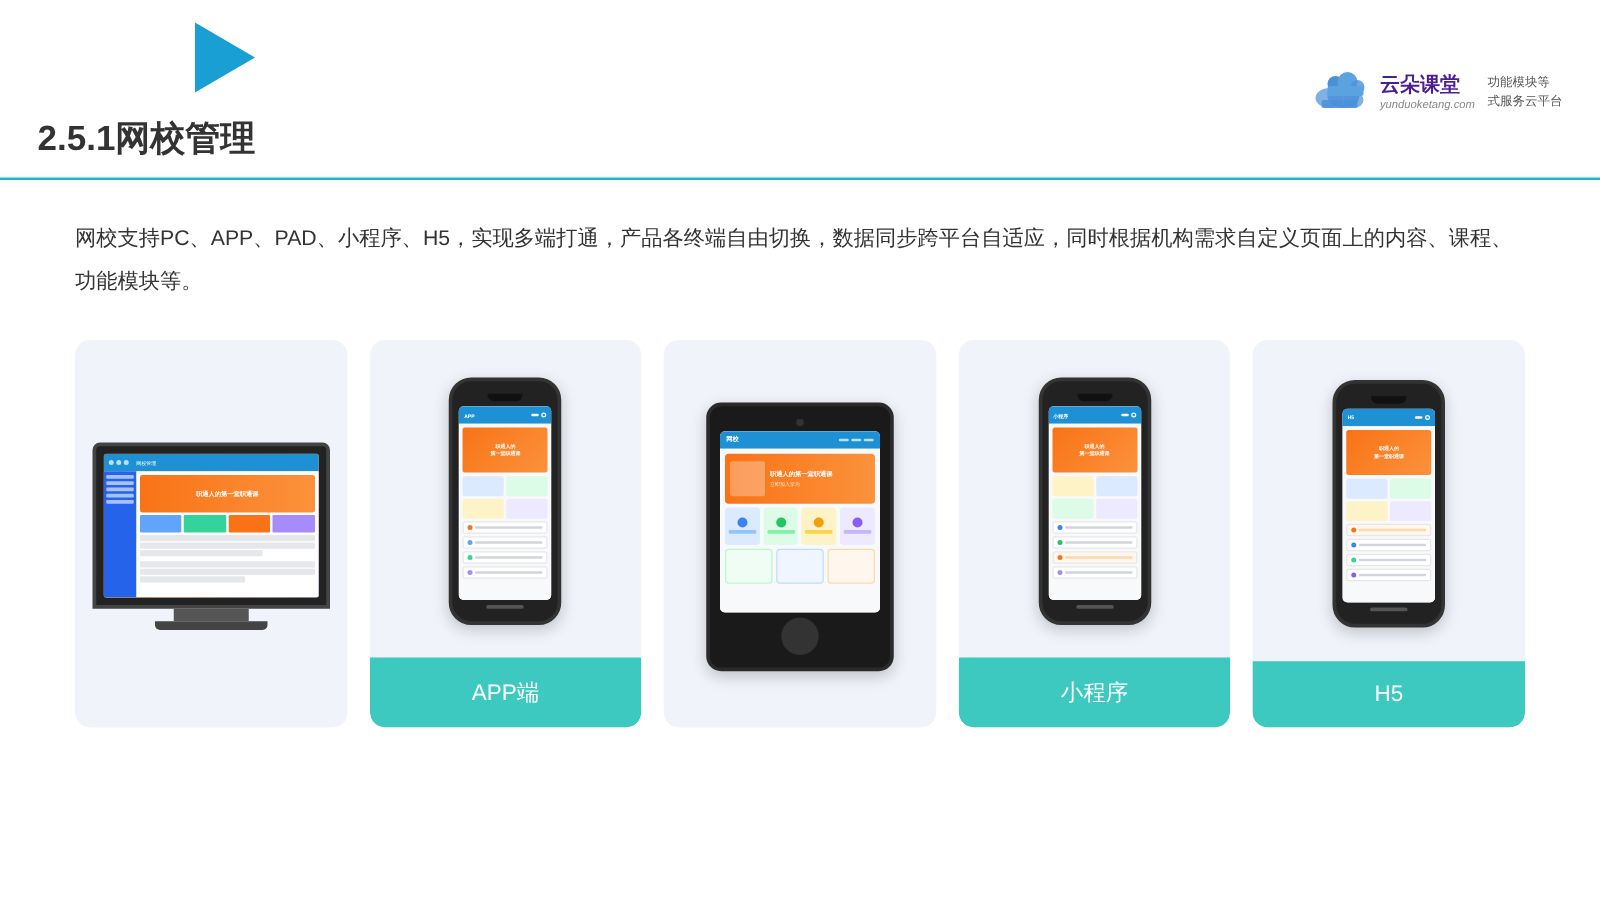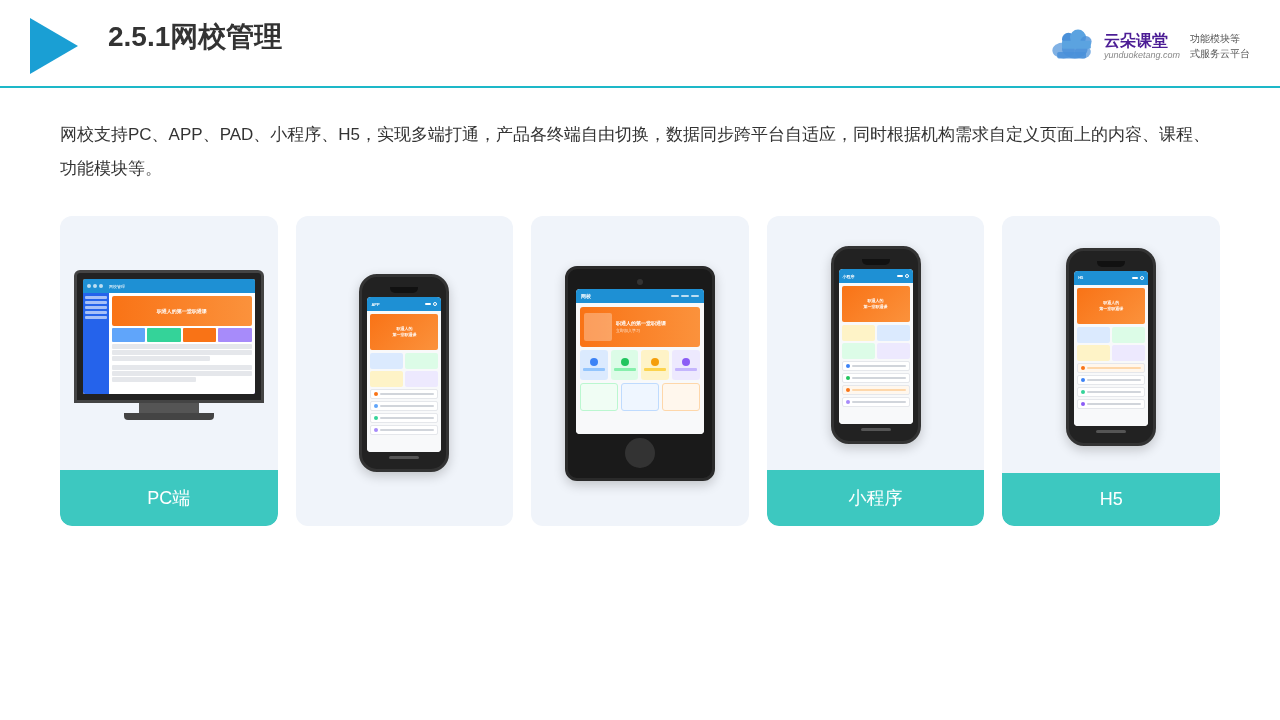--- a/index.html
+++ b/index.html
@@ -15,22 +15,23 @@
     
     .header {
       display: flex;
       align-items: center;
       justify-content: space-between;
       padding: 18px 30px 12px 30px;
       border-bottom: 2px solid #1db8c8;
     }
     .header-left {
       display: flex;
-      align-items: flex-start;
-      gap: 30px;
+      align-items: flex-end;
+      gap: 18px;
+      flex-direction: column;
     }
     .logo-triangle {
       width: 0;
       height: 0;
       border-top: 28px solid transparent;
       border-bottom: 28px solid transparent;
       border-left: 48px solid #1a9fd4;
     }
     .page-title {
       font-size: 28px;
@@ -534,21 +535,20 @@
                   </div>
                 </div>
               </div>
             </div>
           </div>
         </div>
         <div class="monitor-stand"></div>
         <div class="monitor-base"></div>
       </div>
     </div>
-    <div class="card-label">PC端</div>
   </div>
 
   <div class="card">
     <div class="card-image-area">
       <div class="phone-mockup">
         <div class="phone-notch"></div>
         <div class="phone-screen">
           <div class="phone-screen-header">
             <span class="phone-header-title">APP</span>
             <div style="display:flex;gap:2px;align-items:center;">
@@ -582,20 +582,21 @@
               <div class="phone-list-row">
                 <div class="phone-list-dot" style="background:#a78bfa;"></div>
                 <div class="phone-list-text"></div>
               </div>
             </div>
           </div>
         </div>
         <div class="phone-home-indicator"></div>
       </div>
     </div>
+    <div class="card-label">APP端</div>
   </div>
 
   <div class="card">
     <div class="card-image-area">
       <div class="tablet-mockup">
         <div class="tablet-camera"></div>
         <div class="tablet-screen">
           <div class="tablet-screen-header">
             <span class="tablet-header-logo">网校</span>
             <div style="display:flex;gap:2px;">

